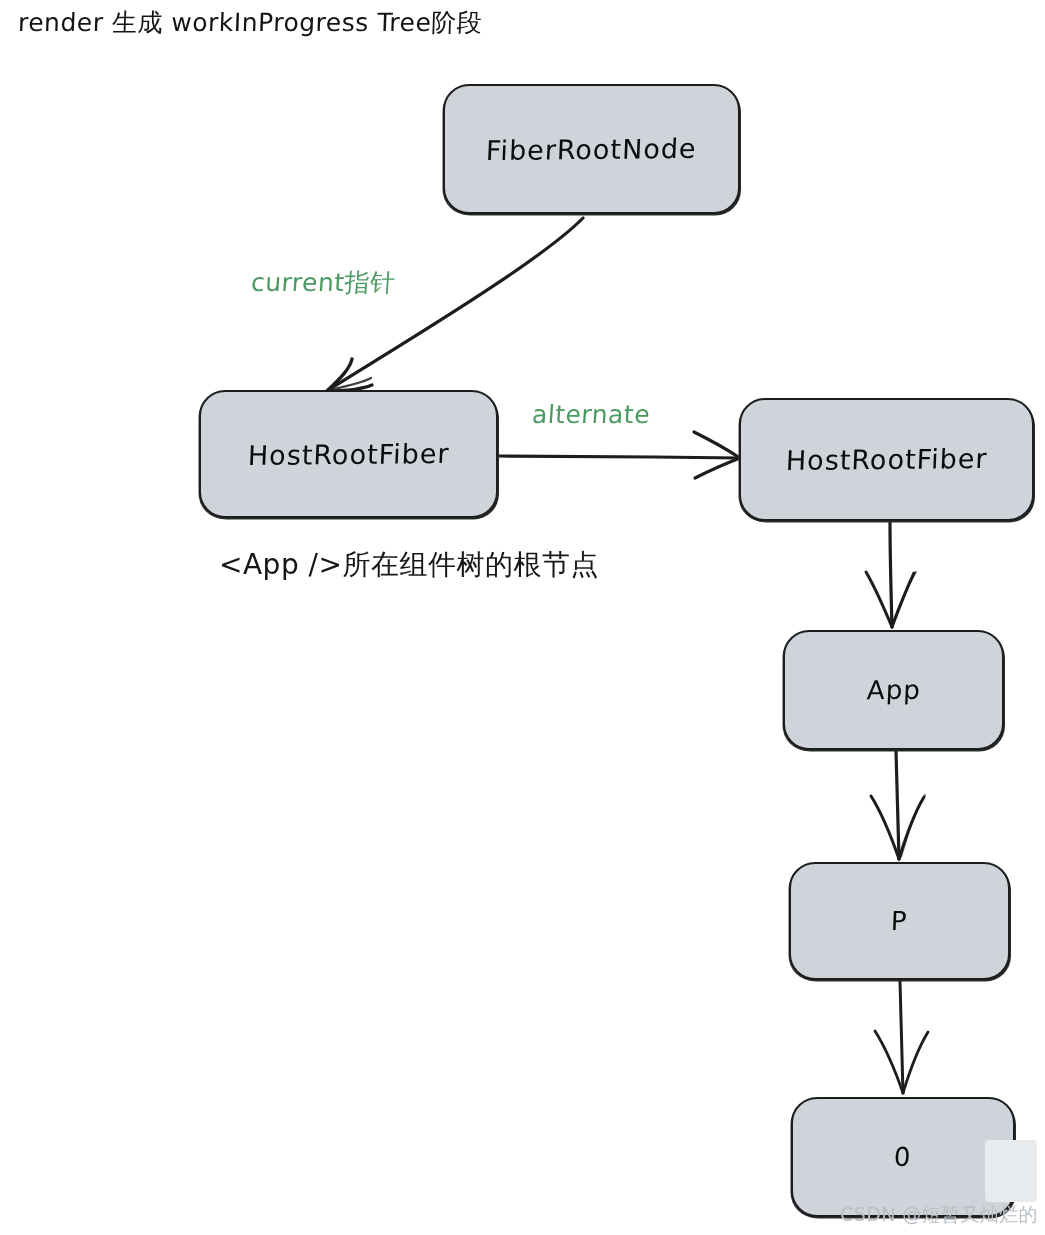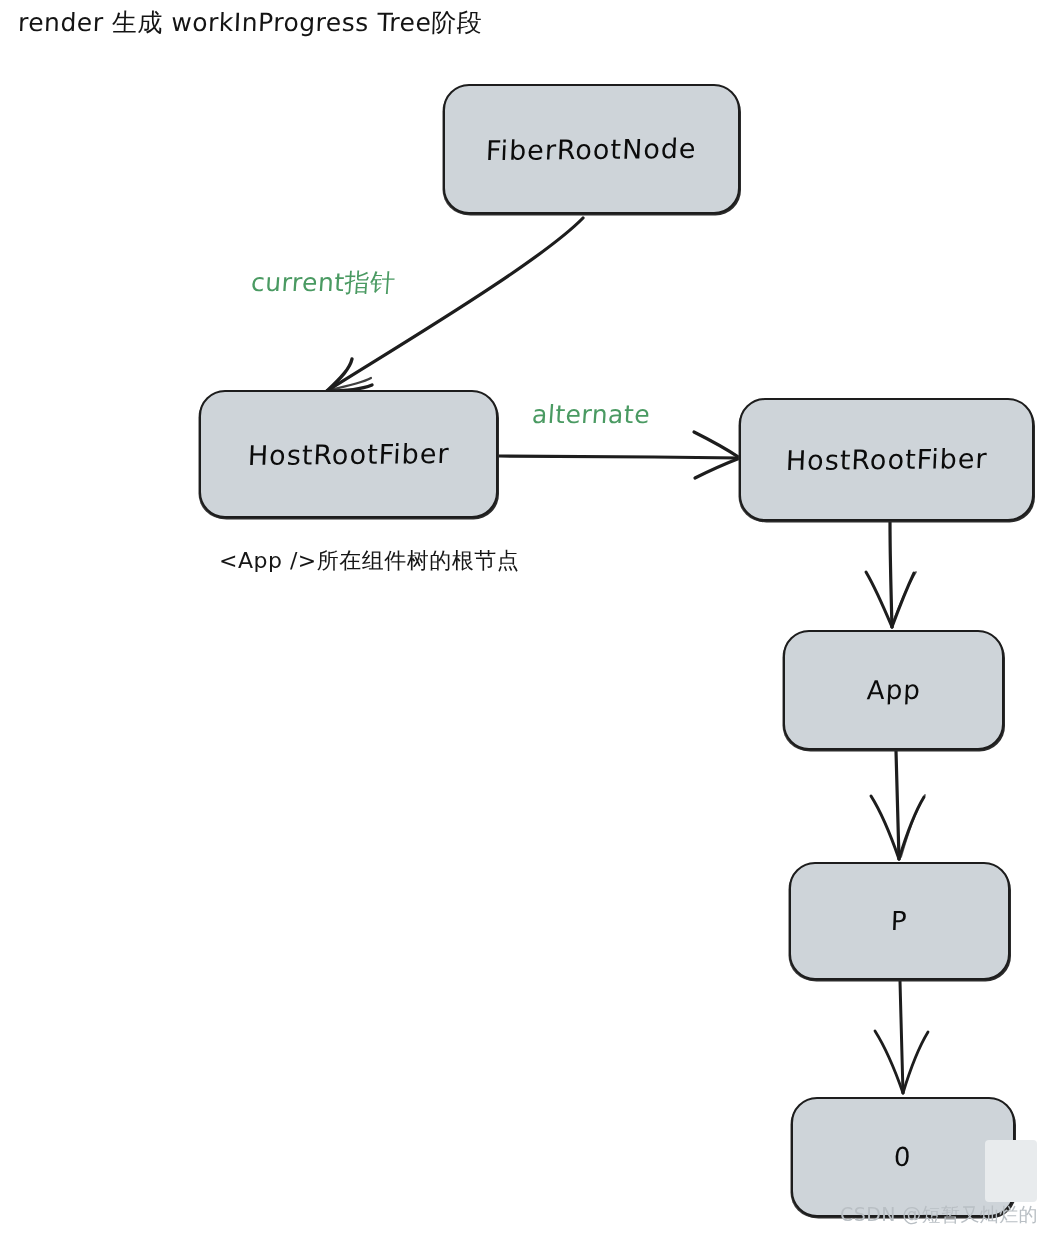--- a/index.html
+++ b/index.html
@@ -75,21 +75,21 @@
   }
   #label-current   { left: 251px; top: 266px; }
   #label-alternate { left: 532px; top: 400px; }
 
   
   .annotation {
     position: absolute;
     left: 219px;
     top: 546px;
     font-family: "DejaVu Sans", sans-serif;
-    font-size: 22px;
+    font-size: 28px;
     color: #161616;
     white-space: nowrap;
     letter-spacing: 0.5px;
   }
 
   
   .watermark {
     position: absolute;
     left: 840px;
     top: 1202px;

